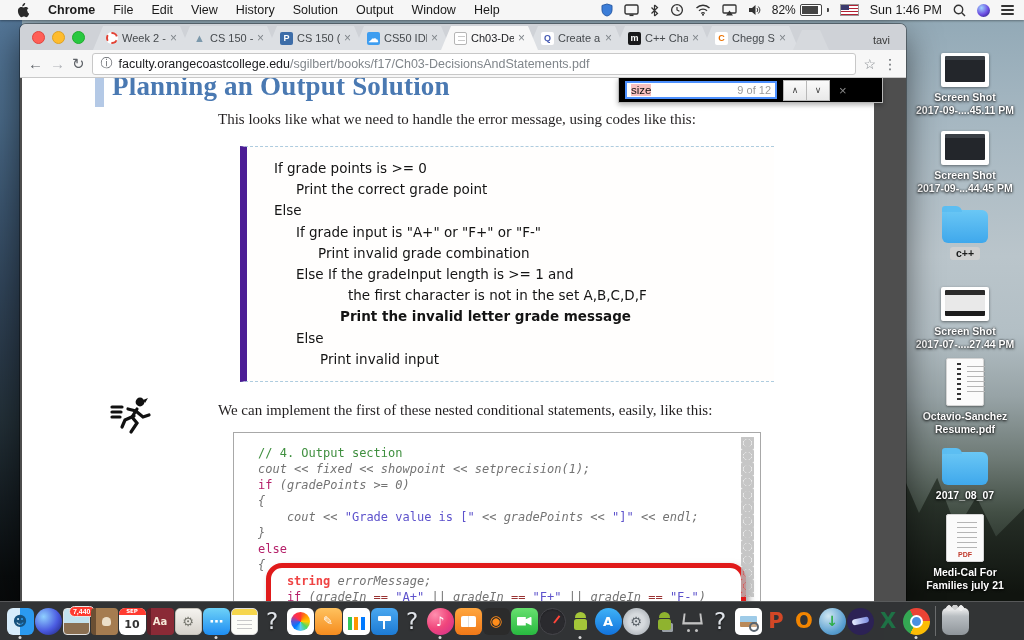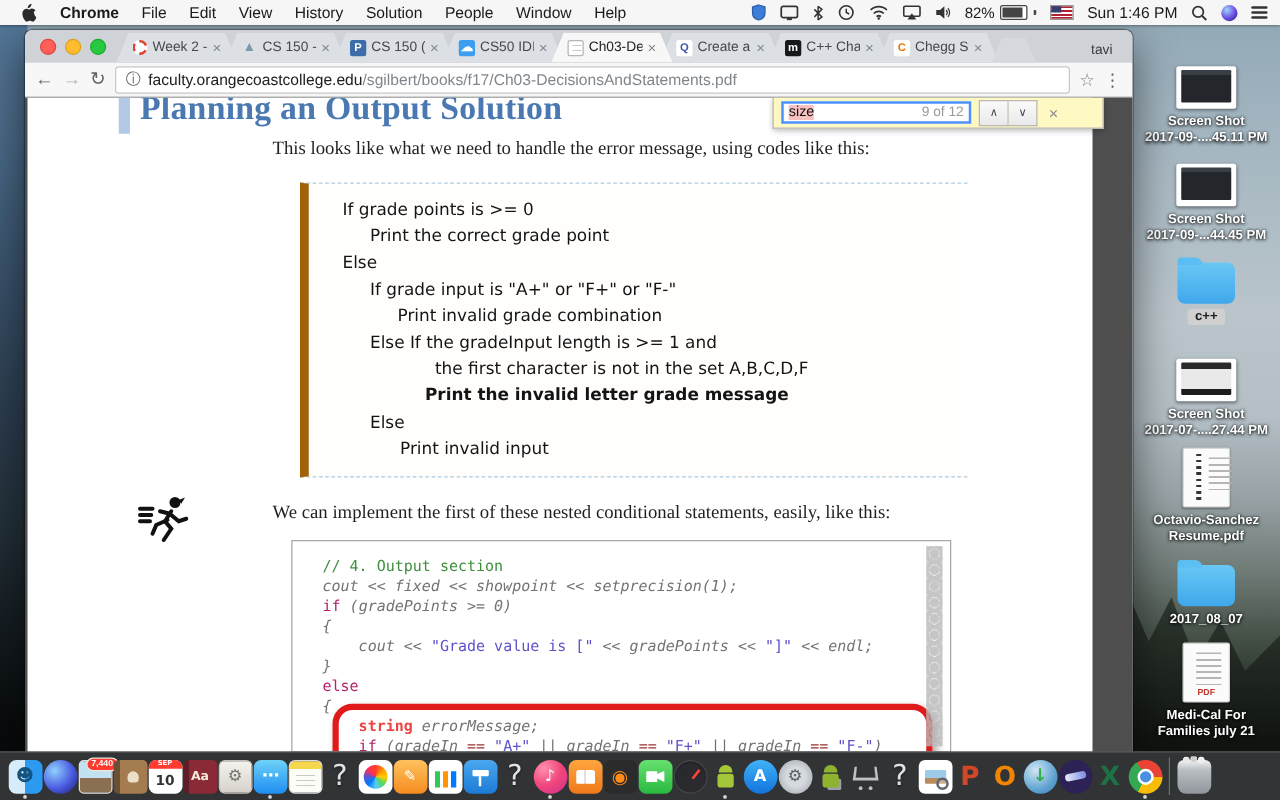--- a/index.html
+++ b/index.html
@@ -70,41 +70,41 @@
   .dots{font-size:14px;color:#5f6368;letter-spacing:1px;}
   
   .content{position:absolute;top:54px;left:0;right:0;bottom:0;background:#4e4e4e;overflow:hidden;}
   .page{position:absolute;left:2px;top:0;width:852px;height:524px;background:#fff;overflow:hidden;}
   .hbar{position:absolute;left:73px;top:-4px;width:9px;height:33px;background:#b4c9e6;}
   .heading{position:absolute;left:90px;top:-7px;font-family:"Liberation Serif",serif;font-weight:bold;font-size:27px;color:#4a79b2;letter-spacing:0.2px;}
   .para{position:absolute;font-family:"Liberation Serif",serif;font-size:15px;color:#221f20;}
   .p1{left:196px;top:33px;}
   .p2{left:196px;top:324px;}
   .pseudobox{position:absolute;left:218px;top:68px;width:534px;height:236px;box-sizing:border-box;
-    border-top:1px dashed #aeccdf;border-bottom:1px dashed #aeccdf;border-left:7px solid #a16207;
+    border-top:1px dashed #aeccdf;border-bottom:1px dashed #aeccdf;border-left:7px solid #4c1d95;
     padding:11px 0 0 27px;background:#fffefd;}
   .pline{font-family:"DejaVu Sans",sans-serif;font-size:13.5px;line-height:21.2px;color:#141414;white-space:pre;}
   .runner{position:absolute;left:88px;top:316px;}
   .codebox{position:absolute;left:211px;top:354px;width:528px;height:170px;border:1px solid #a8a8a8;box-sizing:border-box;
     background:#fff;padding:12px 0 0 24px;overflow:hidden;}
   .cline{font-family:"DejaVu Sans Mono",monospace;font-size:12px;line-height:16px;white-space:pre;position:relative;z-index:2;}
   .c-com{color:#3f8f3f;}
   .c-def{color:#737373;font-style:italic;}
   .c-kw{color:#b5216a;font-weight:normal;}
   .c-typ{color:#ef4444;font-weight:bold;}
   .c-str{color:#5d52cc;}
   .c-op{color:#993333;}
   .redbox{position:absolute;left:32px;top:130px;width:470px;height:85px;border:5px solid #e01a1a;border-radius:16px;
     box-shadow:3px 4px 7px rgba(110,110,110,.6);z-index:1;pointer-events:none;}
   .torn{position:absolute;right:6px;top:4px;bottom:4px;width:13px;z-index:3;
     background:repeating-radial-gradient(circle at 50% 6px,#b9b9b9 0 3.5px,rgba(185,185,185,0) 4.5px),
                repeating-linear-gradient(180deg,rgba(160,160,160,.55) 0 2px,rgba(220,220,220,.3) 2px 9px);
     background-size:13px 13px,100% 100%;opacity:.8;}
   
-  .findbar{position:absolute;top:0;right:23px;width:265px;height:25px;background:#fef9c3;border:1px solid #b7b7b7;border-top:none;
+  .findbar{position:absolute;top:0;right:23px;width:265px;height:25px;background:#000000;border:1px solid #b7b7b7;border-top:none;
     box-shadow:0 2px 5px rgba(0,0,0,.3);display:flex;align-items:center;padding:0 6px;gap:6px;box-sizing:border-box;z-index:20;}
   .finput{width:152px;height:18px;border:2px solid #4d90fe;background:#fff;display:flex;align-items:center;
     padding:0 4px;box-sizing:border-box;font-size:11.5px;}
   .fquery{background:#f8c0c0;color:#111;}
   .fmatches{margin-left:auto;color:#9a9a9a;font-size:11px;}
   .fbtns{display:flex;}
   .fb{width:22px;height:19px;border:1px solid #b8b8b8;background:linear-gradient(#fafafa,#e9e9e9);
     font-size:9px;color:#444;display:flex;align-items:center;justify-content:center;}
   .fb+.fb{border-left:none;}
   .fclose{color:#8a8a8a;font-size:13px;margin-left:3px;}
@@ -215,21 +215,21 @@
         <path fill="#2b2b2b" d="M8.4 2.3c.5-.6.9-1.5.8-2.3-.8 0-1.7.5-2.2 1.2-.5.5-.9 1.4-.8 2.2.9 0 1.7-.5 2.2-1.1zM11 7.7c0-1.7 1.4-2.5 1.4-2.5-.8-1.1-2-1.3-2.4-1.3-1-.1-2 .6-2.5.6-.5 0-1.3-.6-2.2-.6-1.1 0-2.2.7-2.8 1.7C1.3 7.7 2.2 10.8 3.4 12.5c.6.8 1.3 1.8 2.2 1.7.9 0 1.2-.6 2.3-.6 1.1 0 1.4.6 2.3.6.9 0 1.5-.8 2.1-1.7.7-.9.9-1.8 1-1.9-.1 0-1.9-.7-1.9-2.9z"></path>
       </svg>
   </span>
   <span style="display:flex">
       <span class="mi b">Chrome</span>
       <span class="mi">File</span>
       <span class="mi">Edit</span>
       <span class="mi">View</span>
       <span class="mi">History</span>
       <span class="mi">Solution</span>
-      <span class="mi">People</span>
+      <span class="mi">Output</span>
       <span class="mi">Window</span>
       <span class="mi">Help</span>
     </span>
   <span class="mb-right">
     <span class="sico">
         <svg width="12" height="14" viewBox="0 0 12 14">
           <path fill="#3b7dd8" stroke="#2a5da8" d="M6 1 L11 2.5 V7 C11 10.5 8.5 12.5 6 13 C3.5 12.5 1 10.5 1 7 V2.5 Z"></path>
         </svg>
       </span>
     <span class="sico">

